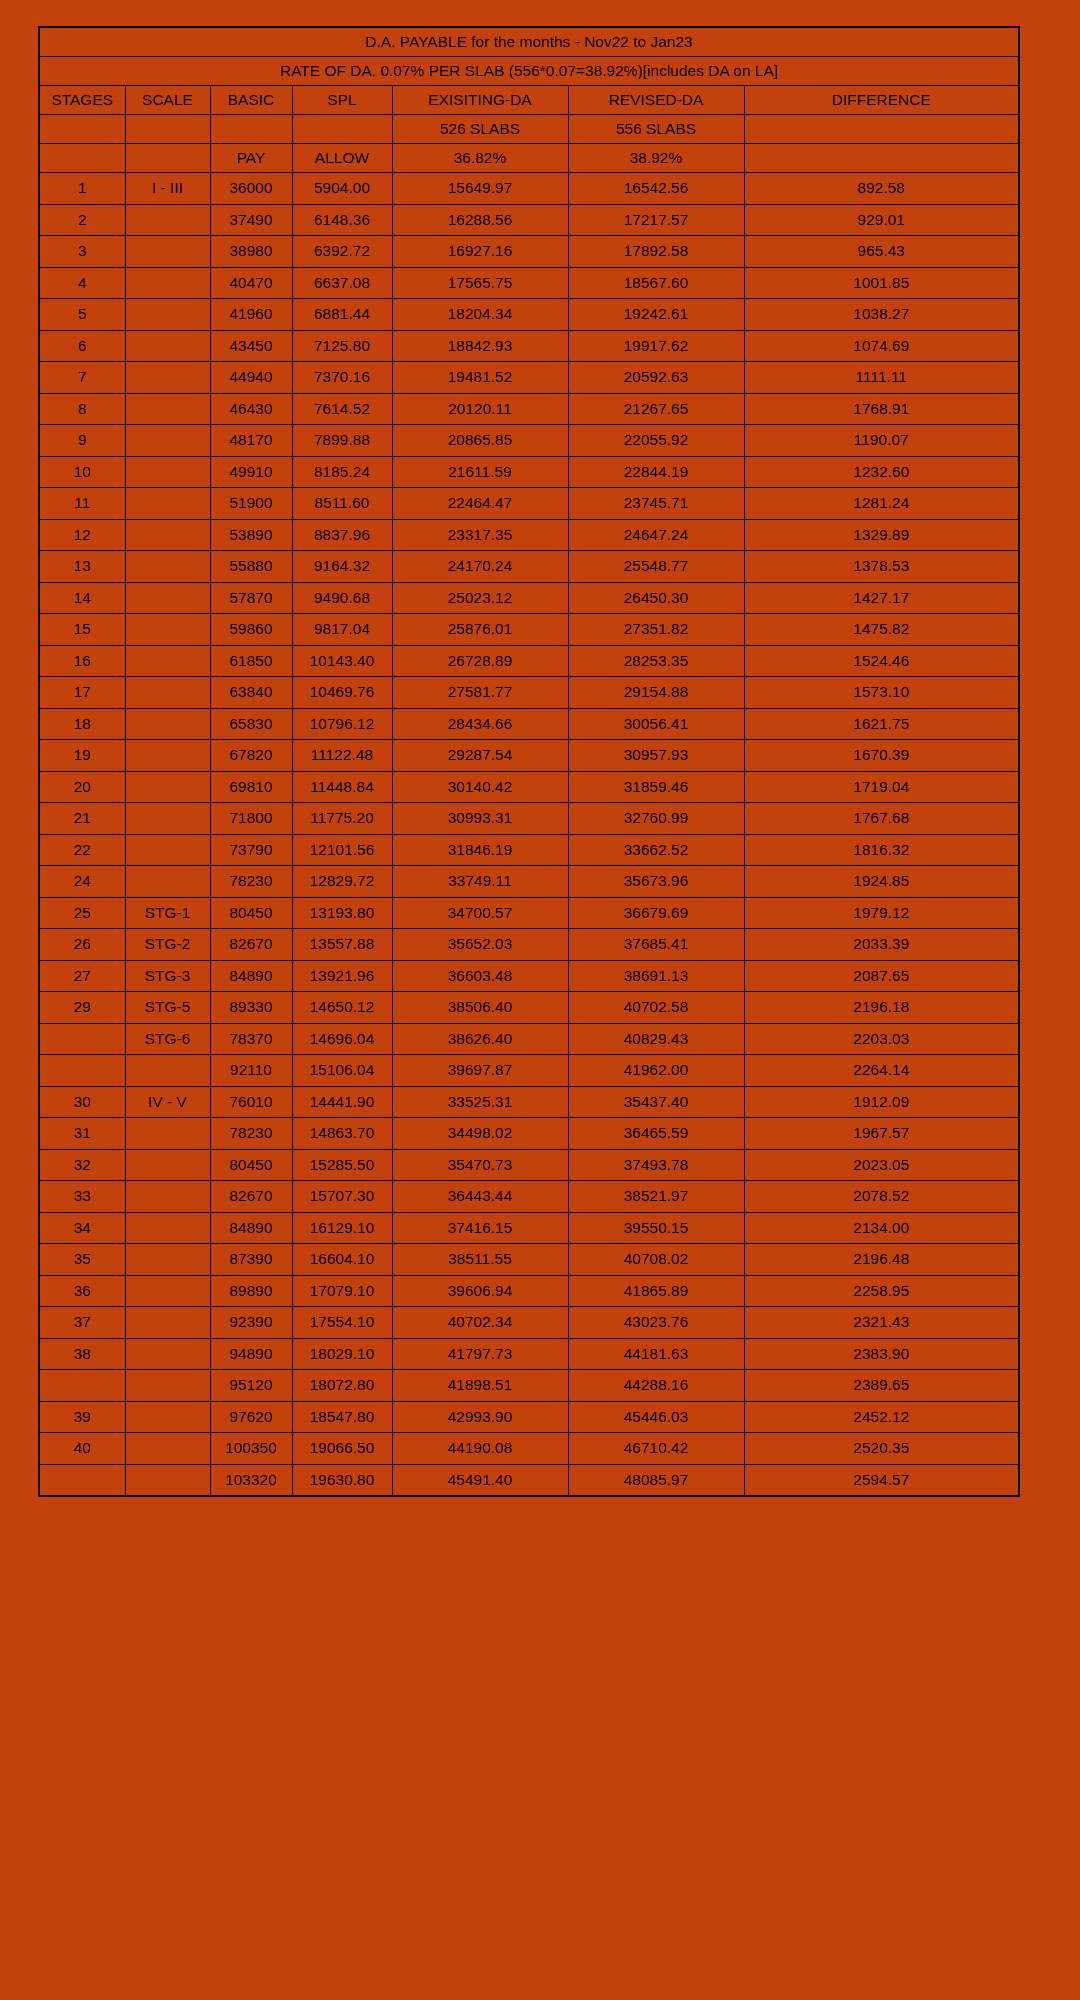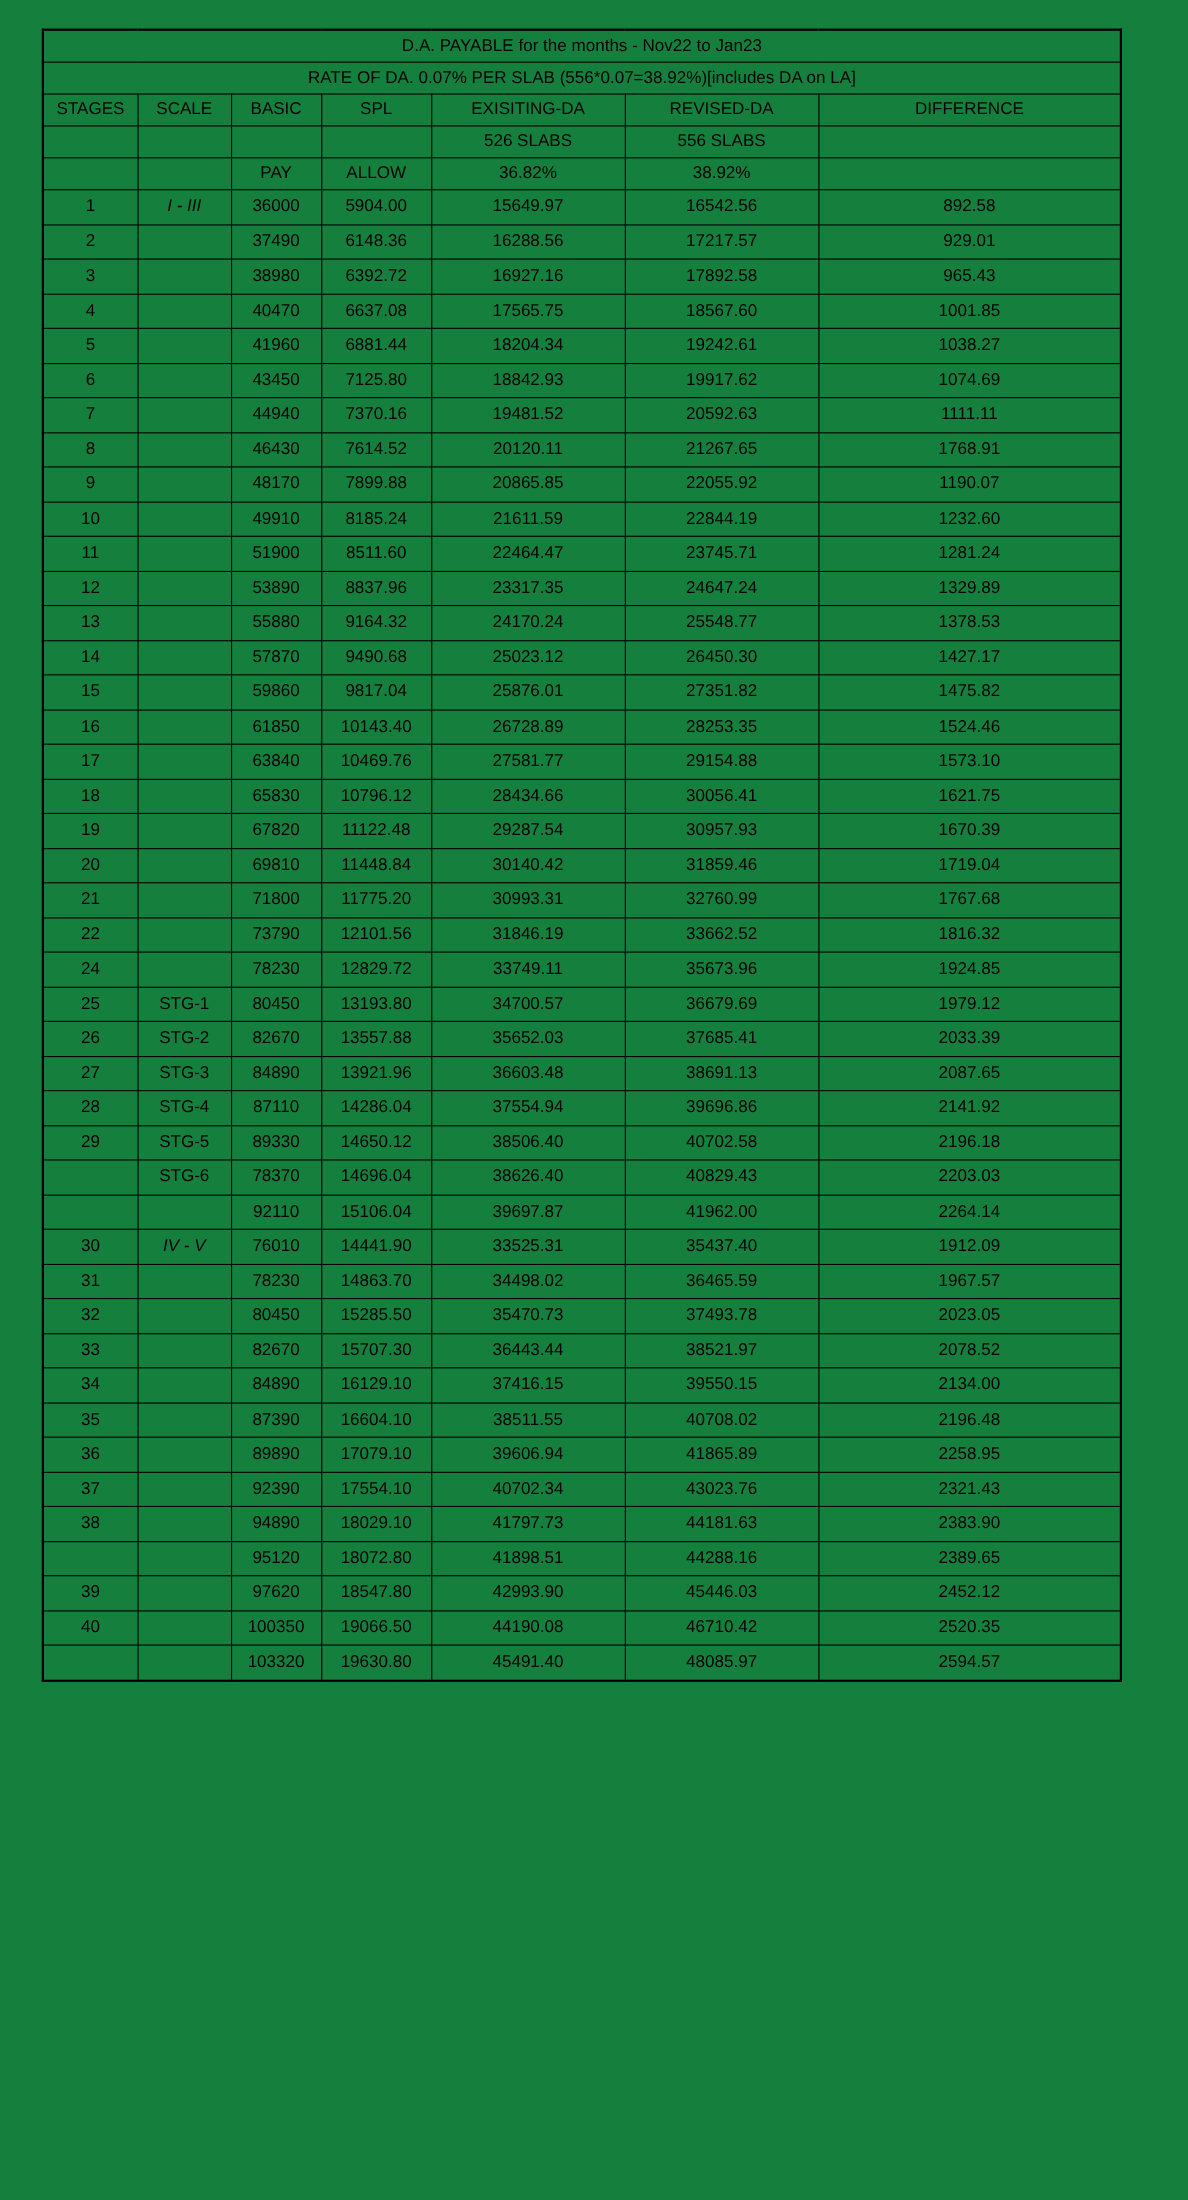--- a/index.html
+++ b/index.html
@@ -11,21 +11,21 @@
     width: 1080px;
     height: 2000px;
     font-family: "Liberation Sans", sans-serif;
     color: #000000;
     overflow: hidden;
   }
   #sheet {
     position: relative;
     width: 1080px;
     height: 2000px;
-    background: #15803d;
+    background: #c2410c;
   }
   table.da-table {
     position: absolute;
     left: 38px;
     top: 26px;
     width: 980px;
     border-collapse: collapse;
     table-layout: fixed;
   }
   table.da-table td {
@@ -75,21 +75,20 @@
   td.subhead2 {
     font-weight: bold;
     font-size: 15.5px;
     height: 28px;
     line-height: 28px;
     border-bottom: 2.5px solid #000000;
   }
   td.scale-cell {
     font-weight: bold;
     font-size: 15.5px;
-    font-style: italic;
   }
   td.stg-cell {
     font-weight: normal;
     font-size: 15.5px;
   }
   tr.data-row td {
     height: 30.5px;
     line-height: 30.5px;
   }
   
@@ -380,29 +379,20 @@
         <tr class="data-row">
           <td>27</td>
           <td class="stg-cell">STG-3</td>
           <td>84890</td>
           <td>13921.96</td>
           <td>36603.48</td>
           <td>38691.13</td>
           <td>2087.65</td>
         </tr>
         <tr class="data-row">
-          <td>28</td>
-          <td class="stg-cell">STG-4</td>
-          <td>87110</td>
-          <td>14286.04</td>
-          <td>37554.94</td>
-          <td>39696.86</td>
-          <td>2141.92</td>
-        </tr>
-        <tr class="data-row">
           <td>29</td>
           <td class="stg-cell">STG-5</td>
           <td>89330</td>
           <td>14650.12</td>
           <td>38506.40</td>
           <td>40702.58</td>
           <td>2196.18</td>
         </tr>
         <tr class="data-row">
           <td></td>

